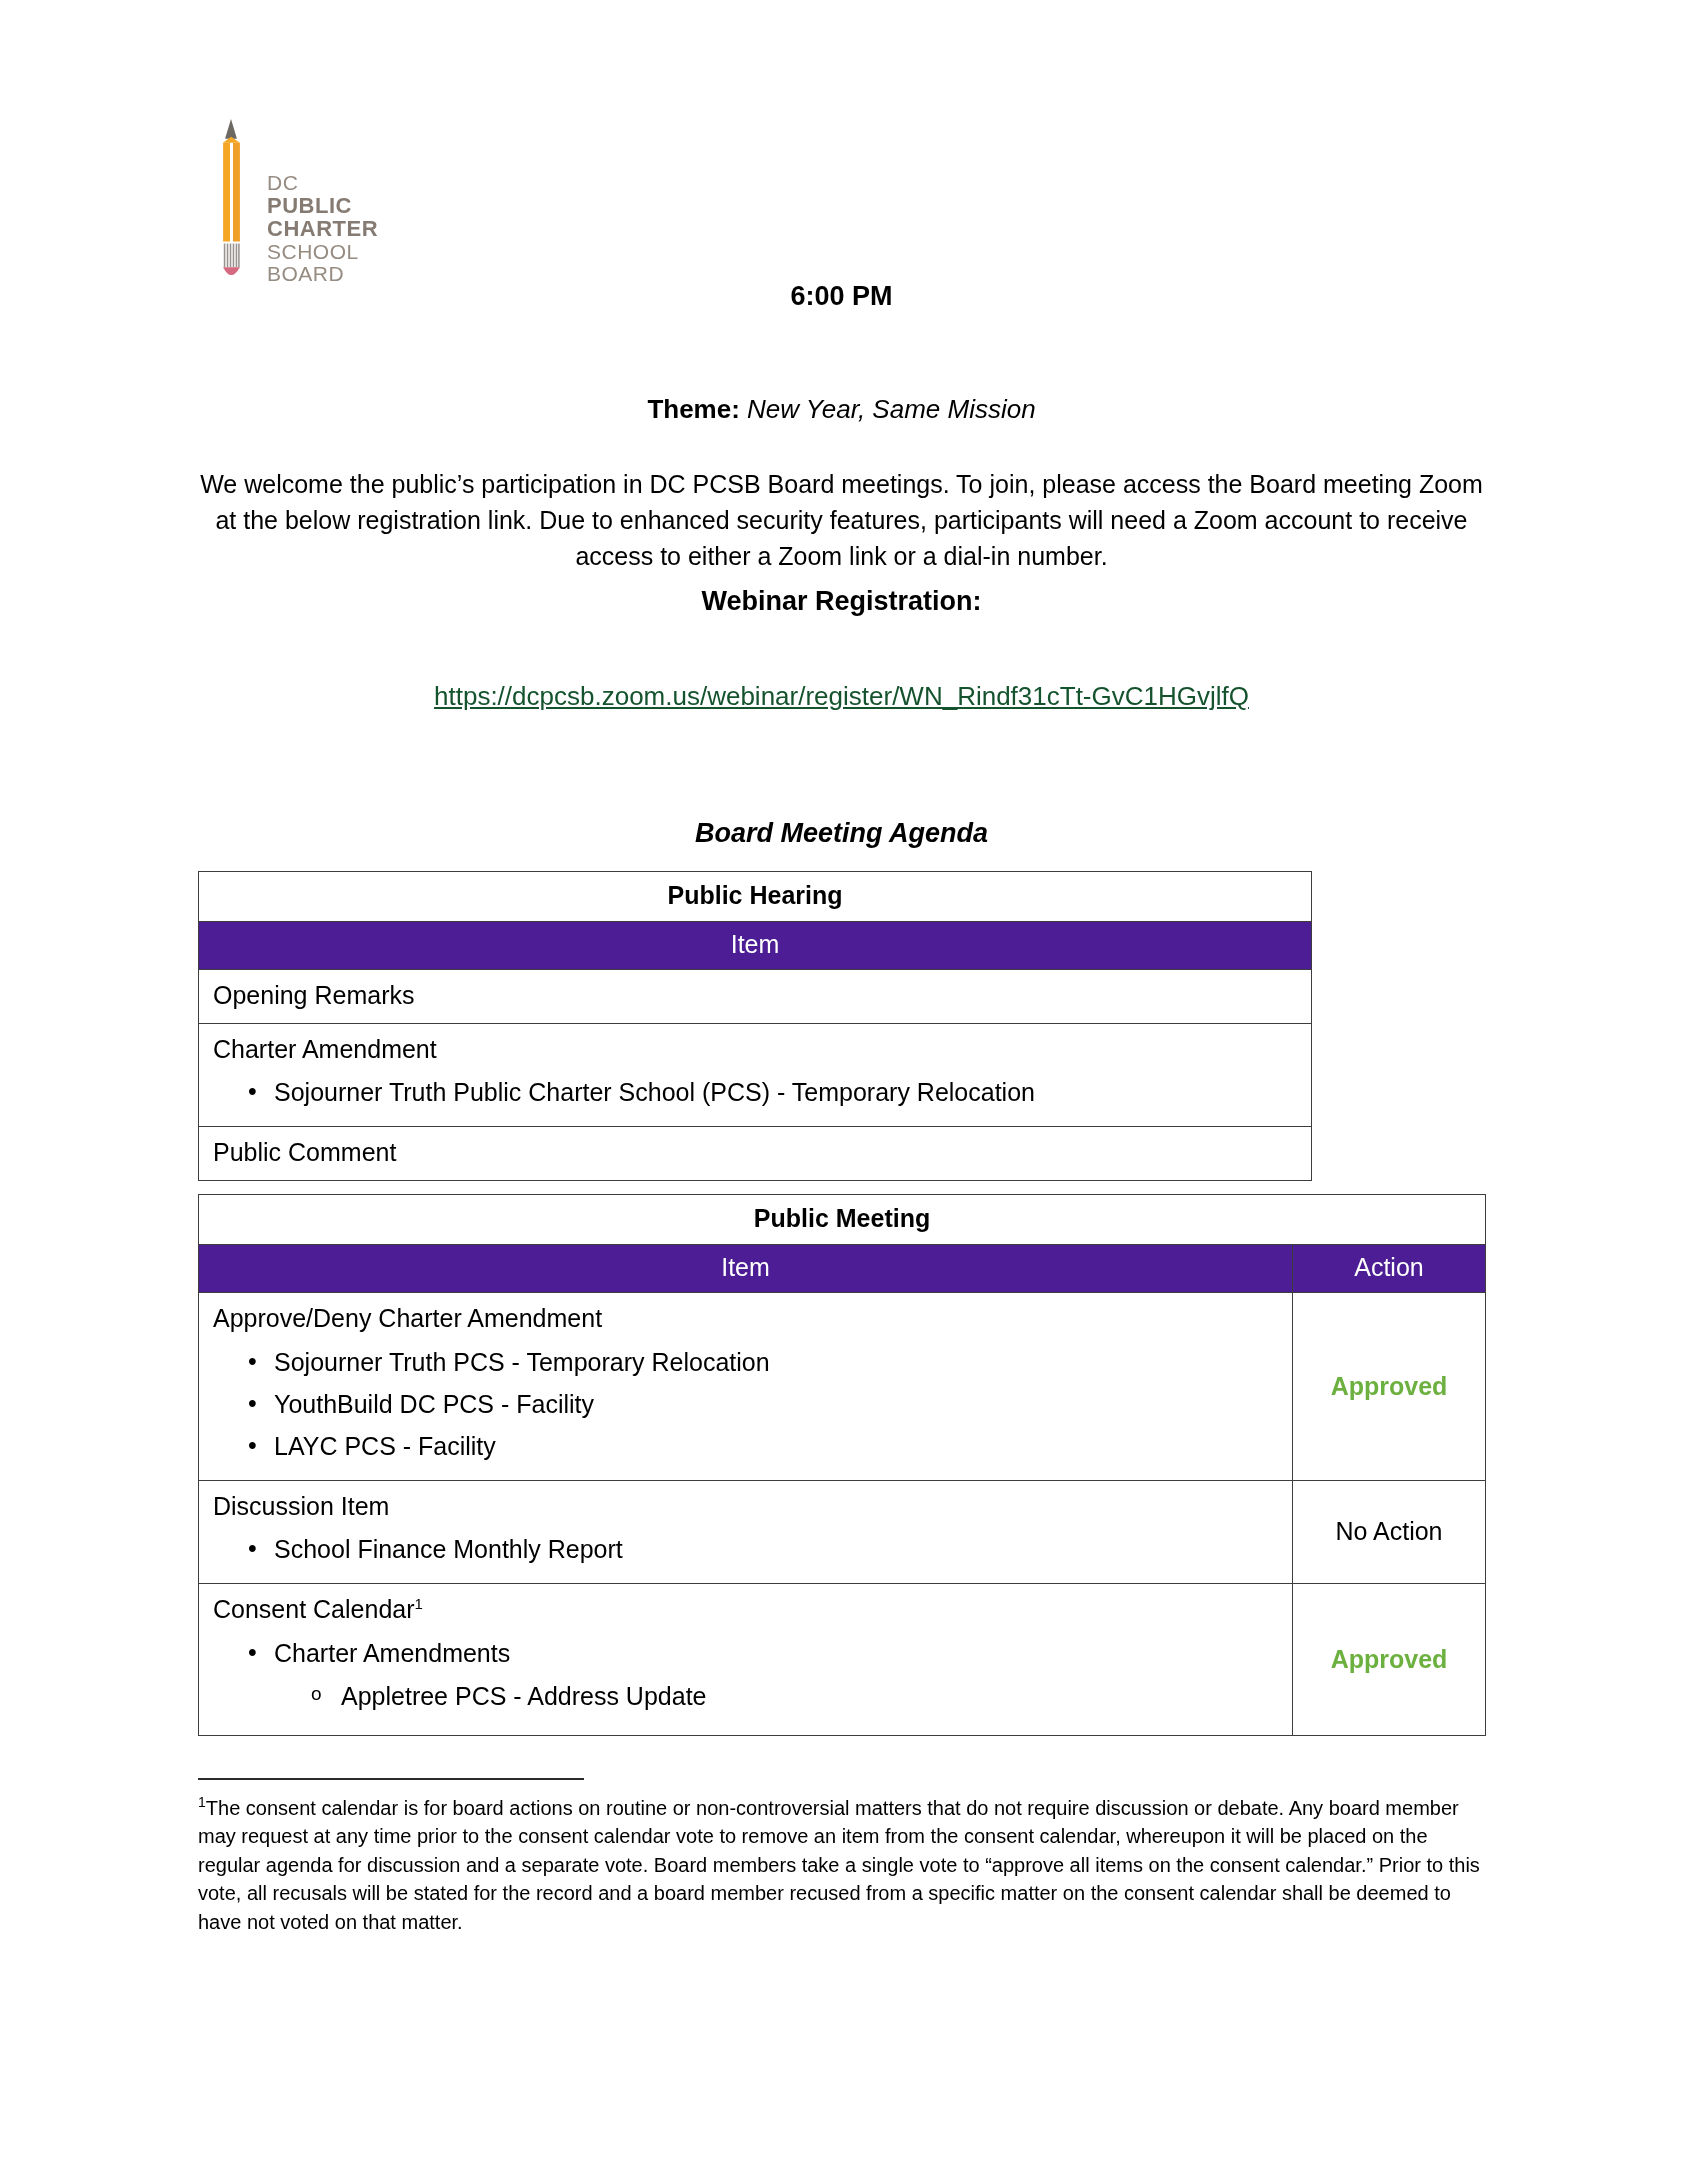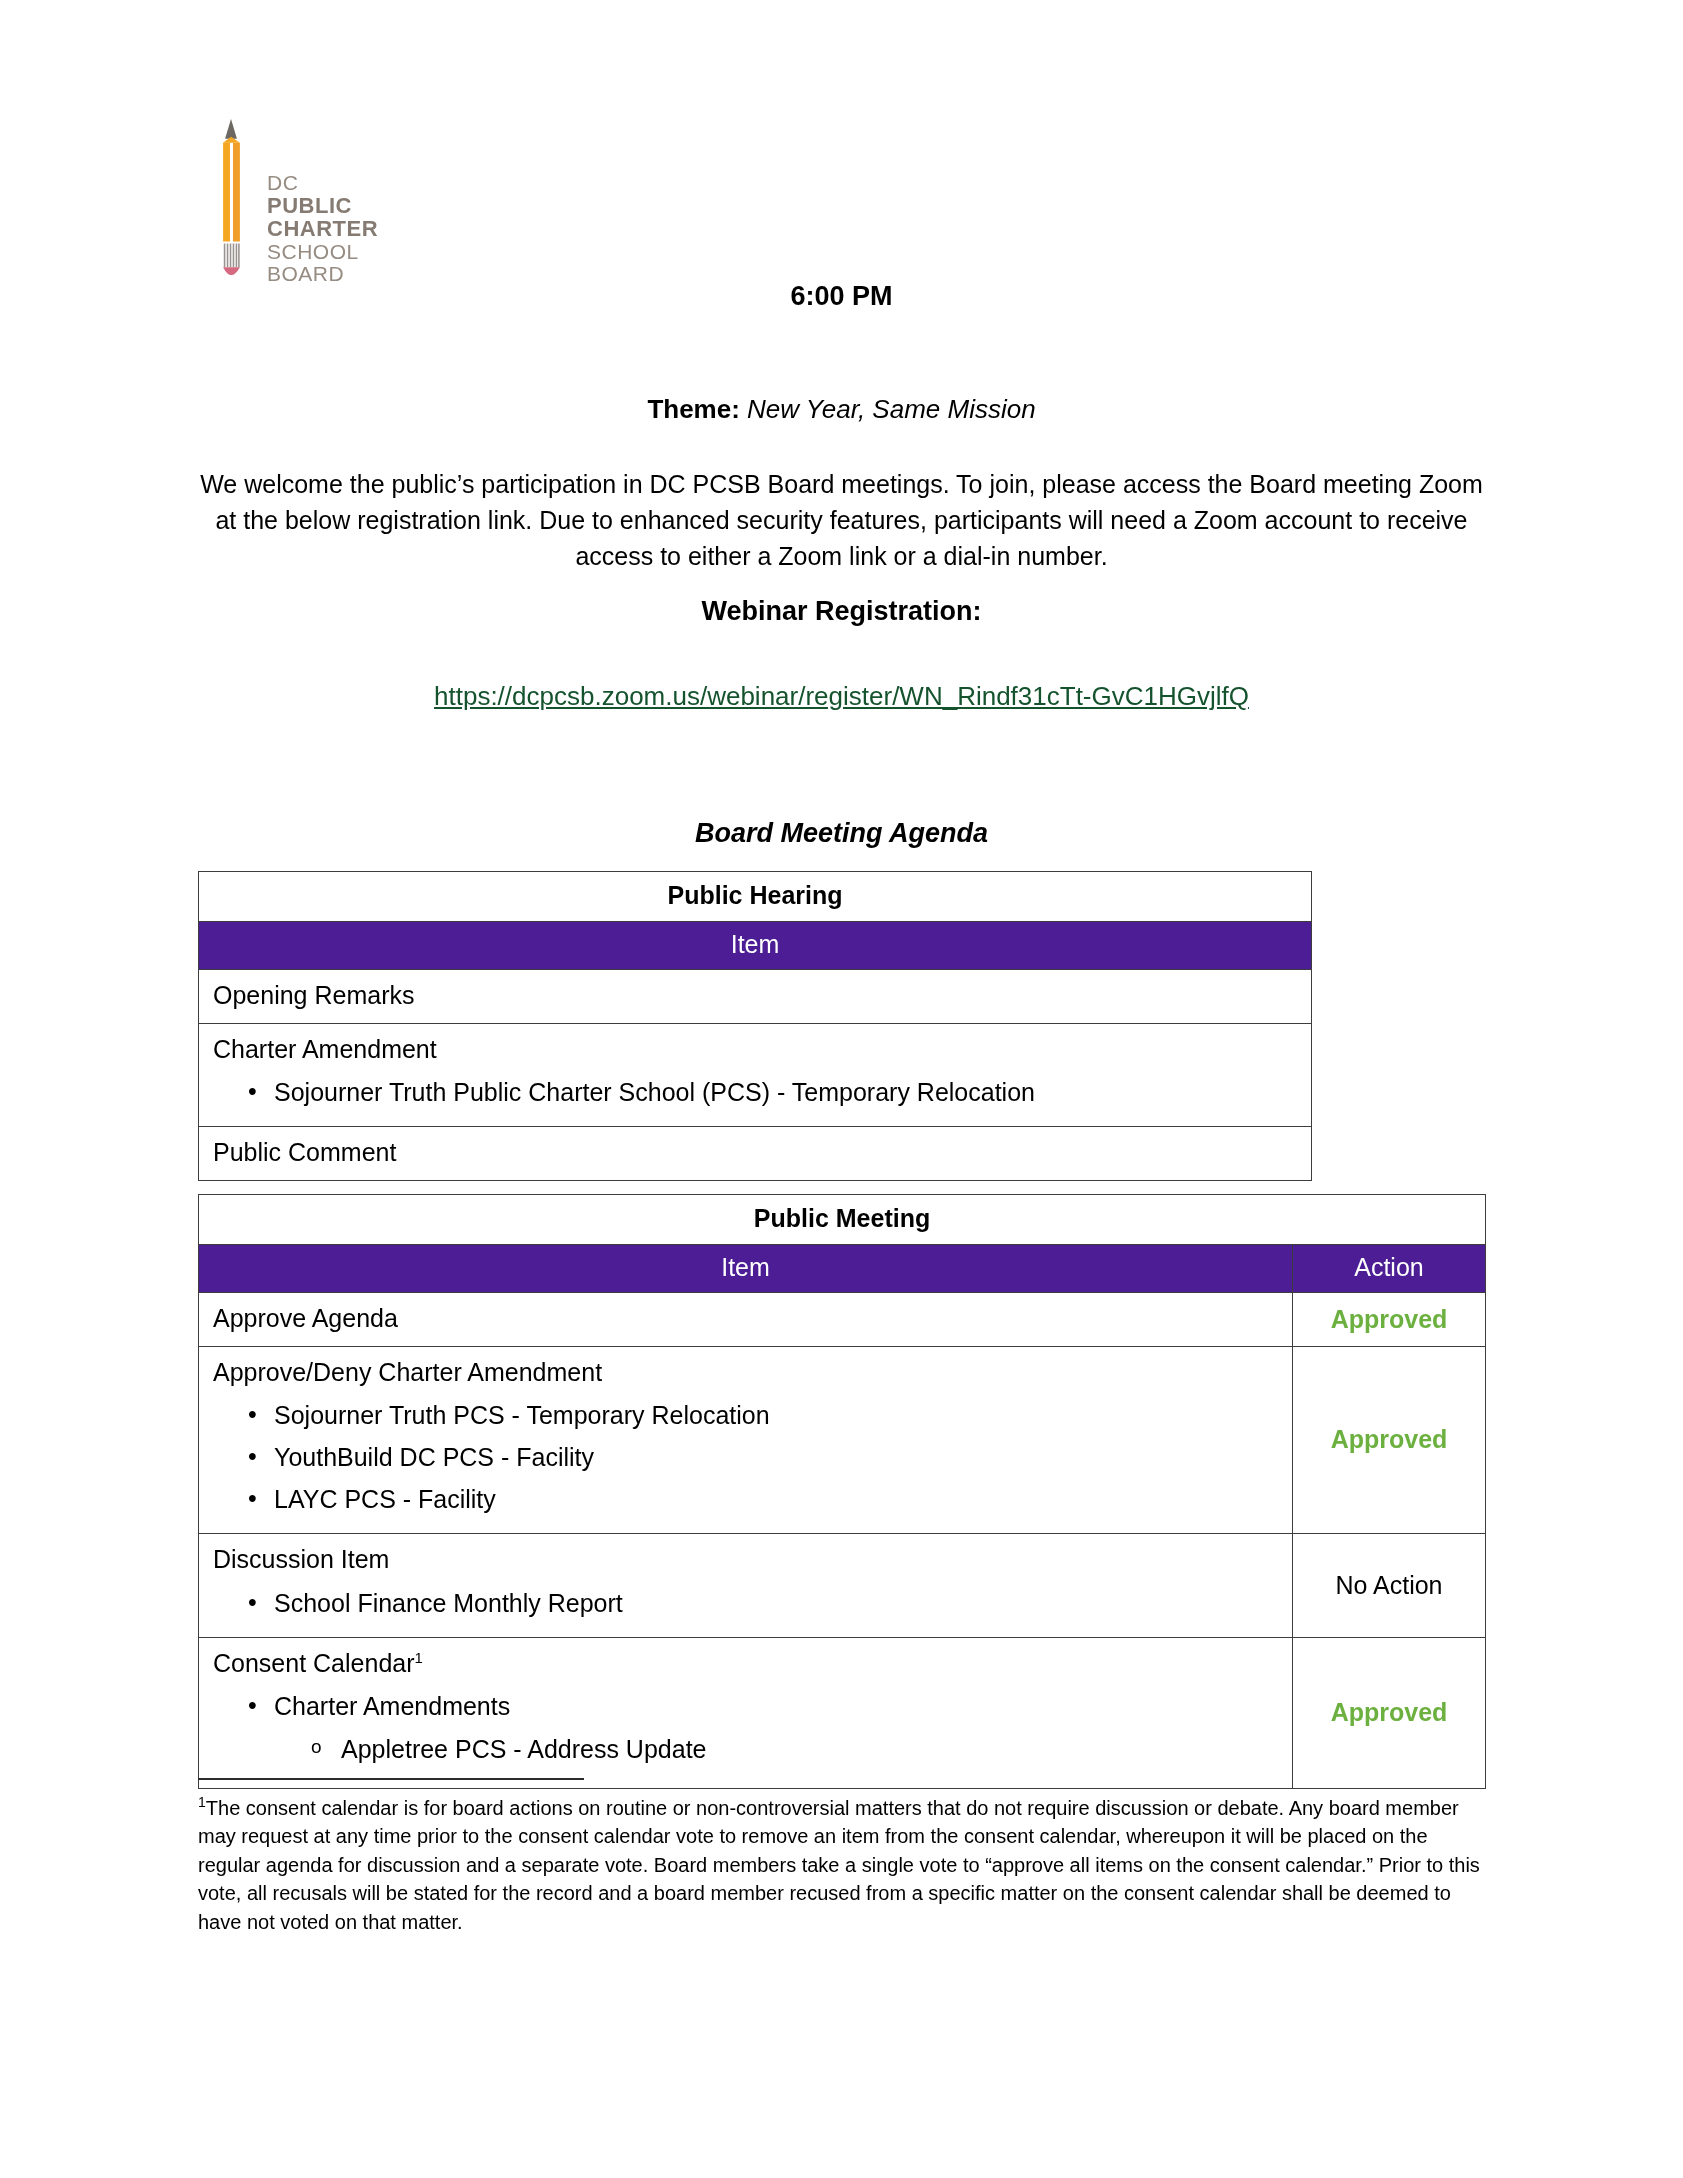--- a/index.html
+++ b/index.html
@@ -83,21 +83,21 @@
   .intro {
     position: absolute;
     top: 467px;
     left: 198px;
     width: 1287px;
     text-align: center;
     font-size: 25px;
     line-height: 1.43;
   }
   .webinar-reg {
-    margin-top: 18px;
+    margin-top: 8px;
     font-size: 27px;
     font-weight: bold;
   }
 
   .reg-link-wrap {
     position: absolute;
     top: 681px;
     left: 0;
     width: 1683px;
     text-align: center;
@@ -307,24 +307,20 @@
     </colgroup>
     <tbody>
       <tr>
         <td class="tbl-title" colspan="2">Public Meeting</td>
       </tr>
       <tr>
         <td class="tbl-head">Item</td>
         <td class="tbl-head">Action</td>
       </tr>
 
-      <tr>
-        <td class="cell-item">Approve Agenda</td>
-        <td class="cell-action approved">Approved</td>
-      </tr>
 
       <tr>
         <td class="cell-item">
           <span>Approve/Deny Charter Amendment</span>
           <ul class="bl">
             <li>Sojourner Truth PCS - Temporary Relocation</li>
             <li>YouthBuild DC PCS - Facility</li>
             <li>LAYC PCS - Facility</li>
           </ul>
         </td>

